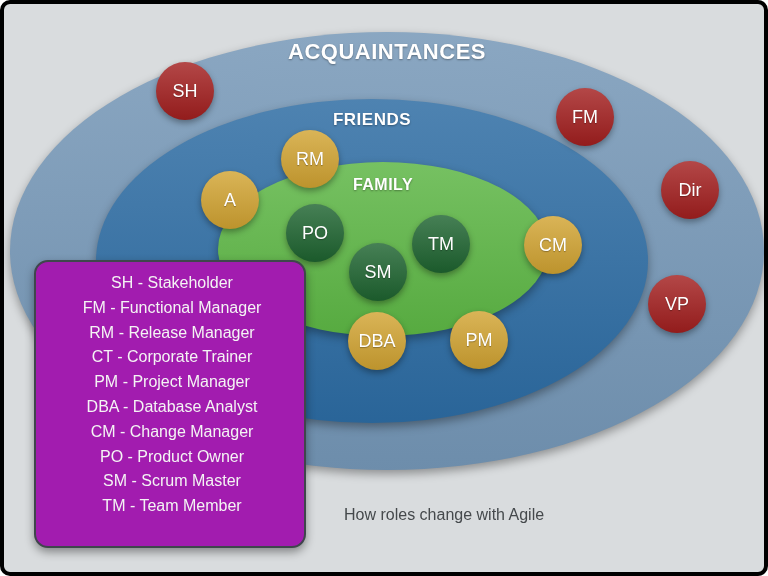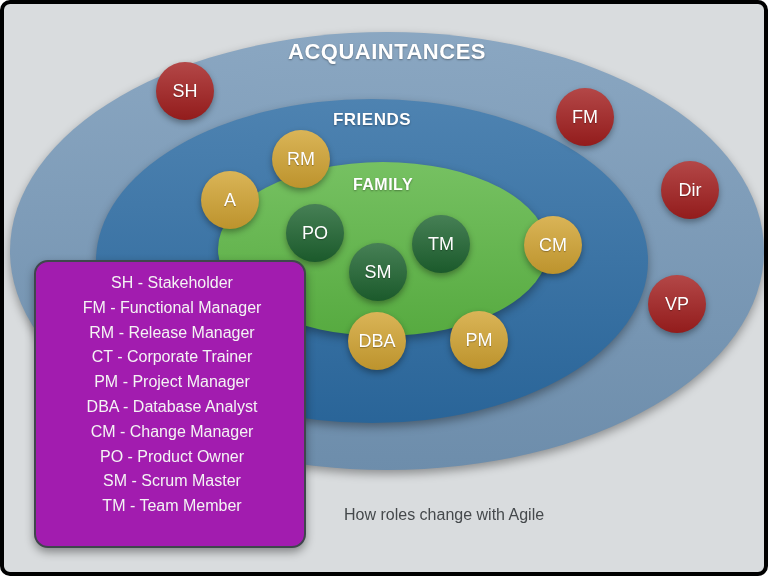--- a/index.html
+++ b/index.html
@@ -118,21 +118,21 @@
       </div>
       <div class="role-circle" style="left: 552px; top: 84px; background-color: rgb(163, 31, 31);">
         <span>FM</span>
       </div>
       <div class="role-circle" style="left: 657px; top: 157px; background-color: rgb(163, 31, 31);">
         <span>Dir</span>
       </div>
       <div class="role-circle" style="left: 644px; top: 271px; background-color: rgb(163, 31, 31);">
         <span>VP</span>
       </div>
-      <div class="role-circle" style="left: 268px; top: 126px; background-color: rgb(210, 164, 50);">
+      <div class="role-circle" style="left: 277px; top: 126px; background-color: rgb(210, 164, 50);">
         <span>RM</span>
       </div>
       <div class="role-circle" style="left: 197px; top: 167px; background-color: rgb(210, 164, 50);">
         <span>A</span>
       </div>
       <div class="role-circle" style="left: 520px; top: 212px; background-color: rgb(210, 164, 50);">
         <span>CM</span>
       </div>
       <div class="role-circle" style="left: 344px; top: 308px; background-color: rgb(210, 164, 50);">
         <span>DBA</span>

